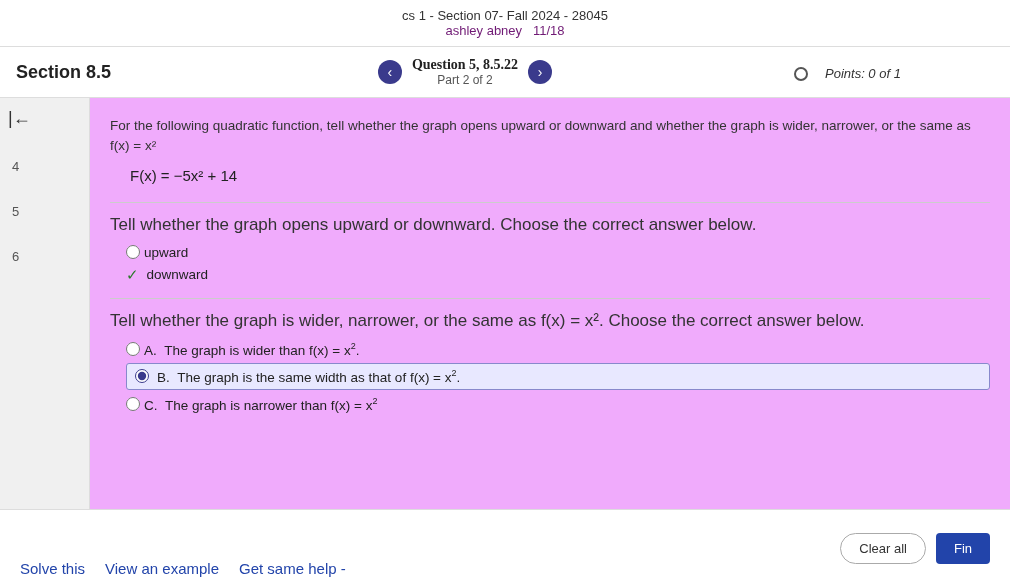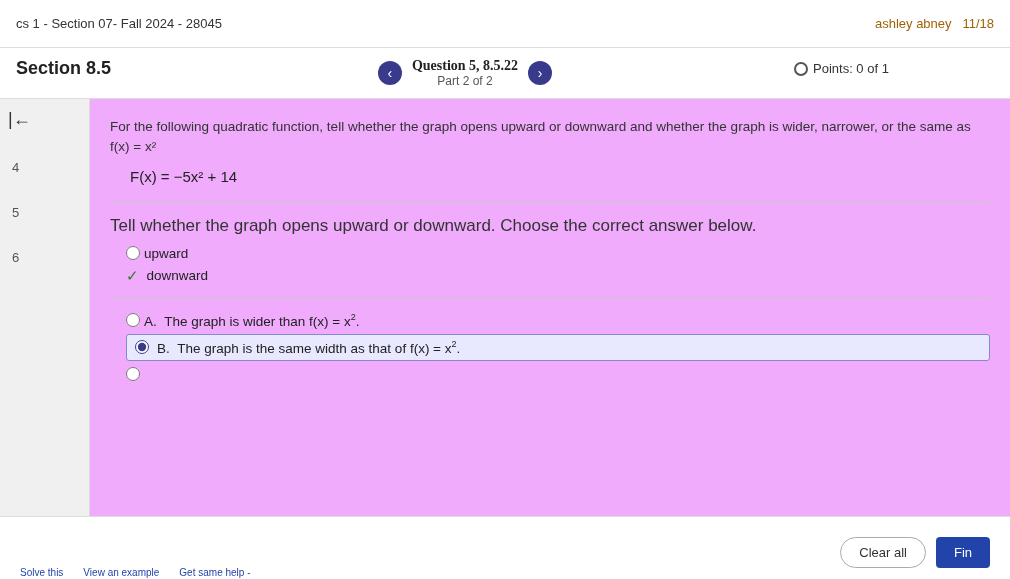--- a/index.html
+++ b/index.html
@@ -12,33 +12,34 @@
       position: relative;
     }
 
     
     .top-bar {
       background: #fff;
       border-bottom: 1px solid #ddd;
       display: flex;
       align-items: center;
       justify-content: space-between;
-      padding: 16px 16px;
-      font-size: 13px;
-      color: #333;
+      padding: 8px 16px;
+      font-size: 13px;
+      color: #333;
+      flex-direction: column;
     }
     .top-bar-left { font-weight: 500; }
-    .top-bar-right { font-size: 13px; color: #a16207; }
+    .top-bar-right { font-size: 13px; color: #701a75; }
 
     
     .section-header {
       background: #fff;
       border-bottom: 1px solid #ddd;
       display: flex;
-      align-items: flex-start;
+      align-items: center;
       padding: 10px 16px;
       gap: 0;
     }
     .section-title {
       font-size: 18px;
       font-weight: bold;
       color: #222;
       min-width: 120px;
     }
     .question-nav {
@@ -74,21 +75,21 @@
       font-size: 12px;
       color: #555;
     }
     .hw-score {
       text-align: right;
       font-size: 13px;
       color: #333;
       min-width: 200px;
     }
     .hw-score-title { font-weight: bold; }
-    .hw-points { display: flex; align-items: center; gap: 5px; margin-top: 3px; }
+    .hw-points { display: flex; align-items: center; gap: 17px; margin-top: 3px; font-style: italic; }
     .circle-icon {
       width: 14px; height: 14px;
       border: 2px solid #555;
       border-radius: 50%;
       display: inline-block;
     }
 
     
     .main-content {
       display: flex;
@@ -208,21 +209,21 @@
     }
     .bottom-links {
       display: flex;
       gap: 20px;
       font-size: 13px;
     }
     .bottom-link {
       color: #2244aa;
       cursor: pointer;
       text-decoration: none;
-      font-size: 10px;
+      font-size: 15px;
       margin-top: 40px;
     }
     .bottom-actions {
       display: flex;
       gap: 10px;
     }
     .btn-clear-all {
       border: 1px solid #aaa;
       background: #fff;
       border-radius: 20px;
@@ -316,33 +317,35 @@
 
       <div class="checkmark-option">
         <span class="check-icon">✓</span>
         <span>downward</span>
       </div>
     </div>
 
     <hr class="divider">
 
     <div class="sub-question">
+      <div class="sub-question-text">Tell whether the graph is wider, narrower, or the same as f(x) = x². Choose the correct answer below.</div>
 
       <div class="radio-option">
         <input type="radio" name="part2" style="">
         <span>A. &nbsp;The graph is wider than f(x) = x<sup>2</sup>.</span>
       </div>
 
       <div class="highlighted-option">
         <input type="radio" name="part2" checked="" style="">
         <span>B. &nbsp;The graph is the same width as that of f(x) = x<sup>2</sup>.</span>
       </div>
 
       <div class="radio-option">
         <input type="radio" name="part2" style="">
+        <span>C. &nbsp;The graph is narrower than f(x) = x<sup>2</sup></span>
       </div>
     </div>
 
   </div>
 </div>
 
 <div class="bottom-bar">
   <div class="bottom-links">
     <a class="bottom-link">Solve this</a>
     <a class="bottom-link">View an example</a>

